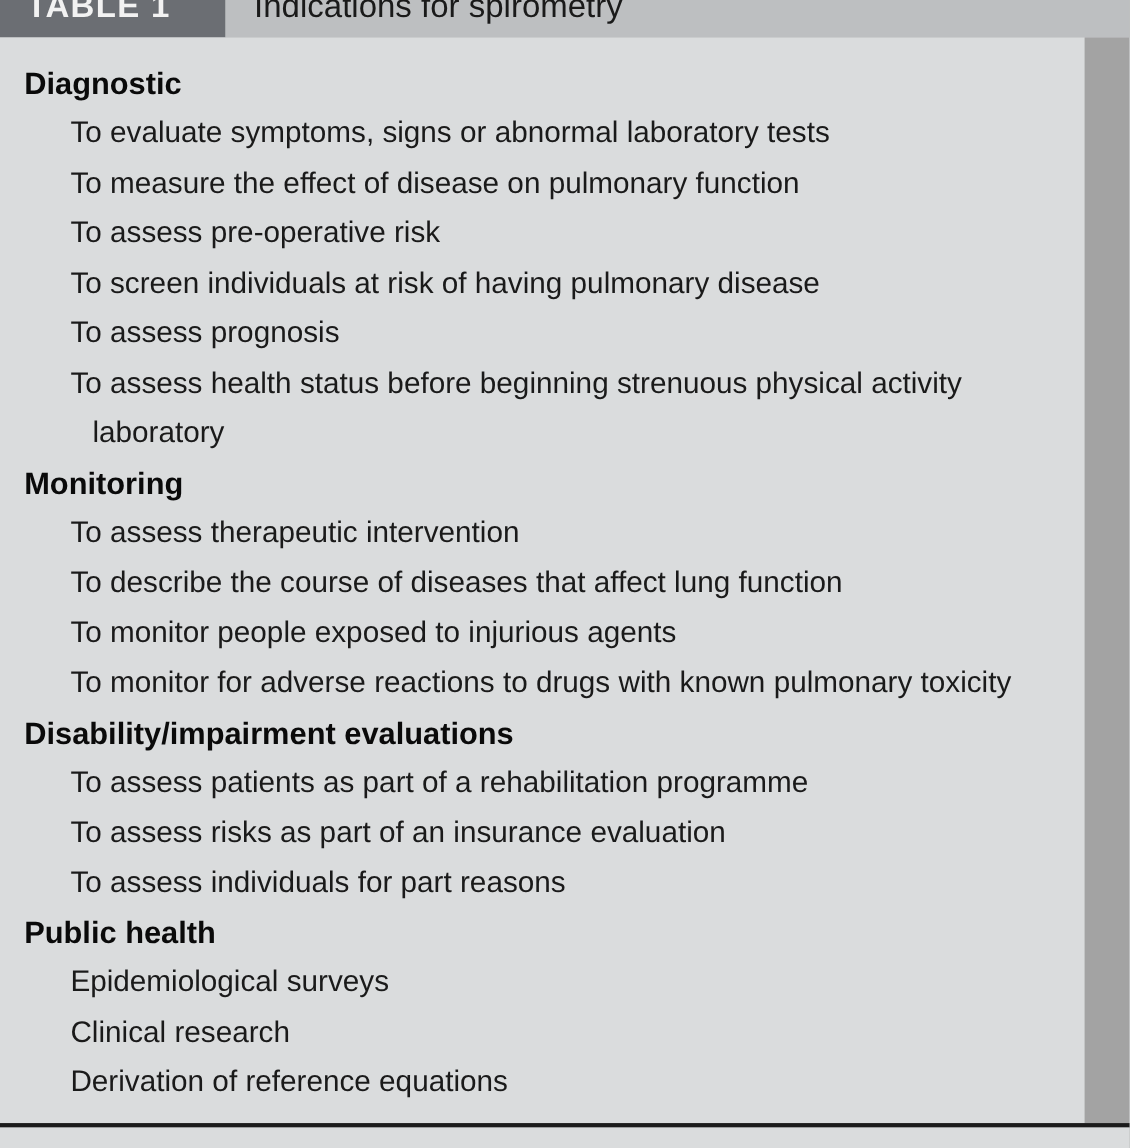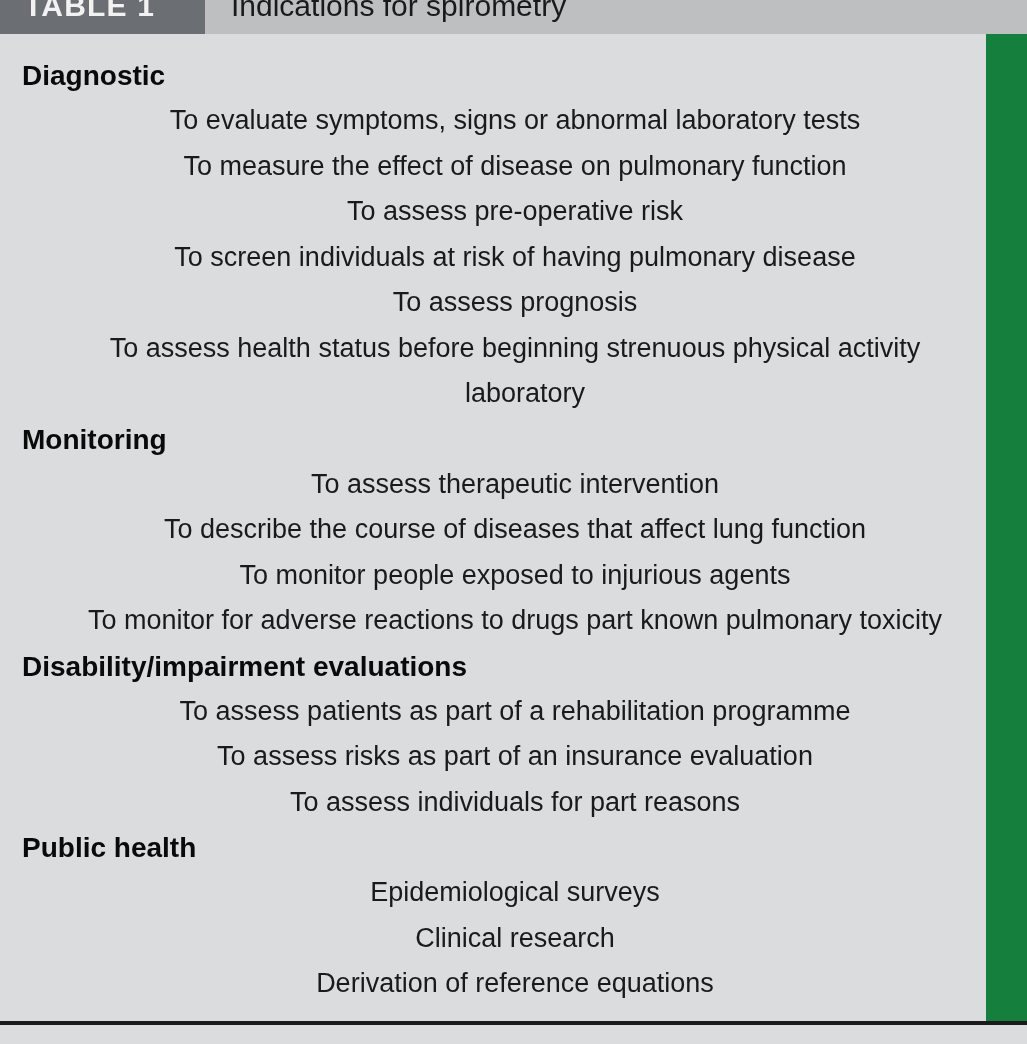--- a/index.html
+++ b/index.html
@@ -15,21 +15,21 @@
     background: #dadcdd;
     font-family: "Liberation Sans", sans-serif;
     color: #111111;
     -webkit-font-smoothing: antialiased;
   }
 
   .table-figure {
     position: relative;
     width: 1027px;
     height: 1044px;
-    background: #15803d;
+    background: #a3a3a3;
   }
 
   
   .table-header {
     position: absolute;
     top: -22px;
     left: 0;
     width: 1027px;
     height: 56px;
     display: flex;
@@ -92,25 +92,24 @@
     line-height: 45px;
     white-space: nowrap;
   }
 
   .section-items { list-style: none; }
 
   .section-item {
     font-size: 27px;
     font-weight: normal;
     color: #1a1a1a;
-    padding-left: 44px;
+    padding-left: 64px;
     line-height: 45.5px;
     white-space: pre-line;
     text-indent: 0;
-    text-align: center;
   }
 
   .section-item .wrap-line {
     display: block;
     padding-left: 20px;
   }
 
   
   .table-bottom-rule {
     position: absolute;
@@ -156,21 +155,21 @@
             <li class="section-item"><span>To assess prognosis</span></li>
             <li class="section-item"><span>To assess health status before beginning strenuous physical activity</span><span class="wrap-line">laboratory</span></li>
           </ul>
         </div>
         <div class="section">
           <div class="section-heading">Monitoring</div>
           <ul class="section-items">
             <li class="section-item"><span>To assess therapeutic intervention</span></li>
             <li class="section-item"><span>To describe the course of diseases that affect lung function</span></li>
             <li class="section-item"><span>To monitor people exposed to injurious agents</span></li>
-            <li class="section-item"><span>To monitor for adverse reactions to drugs part known pulmonary toxicity</span></li>
+            <li class="section-item"><span>To monitor for adverse reactions to drugs with known pulmonary toxicity</span></li>
           </ul>
         </div>
         <div class="section">
           <div class="section-heading">Disability/impairment evaluations</div>
           <ul class="section-items">
             <li class="section-item"><span>To assess patients as part of a rehabilitation programme</span></li>
             <li class="section-item"><span>To assess risks as part of an insurance evaluation</span></li>
             <li class="section-item"><span>To assess individuals for part reasons</span></li>
           </ul>
         </div>

